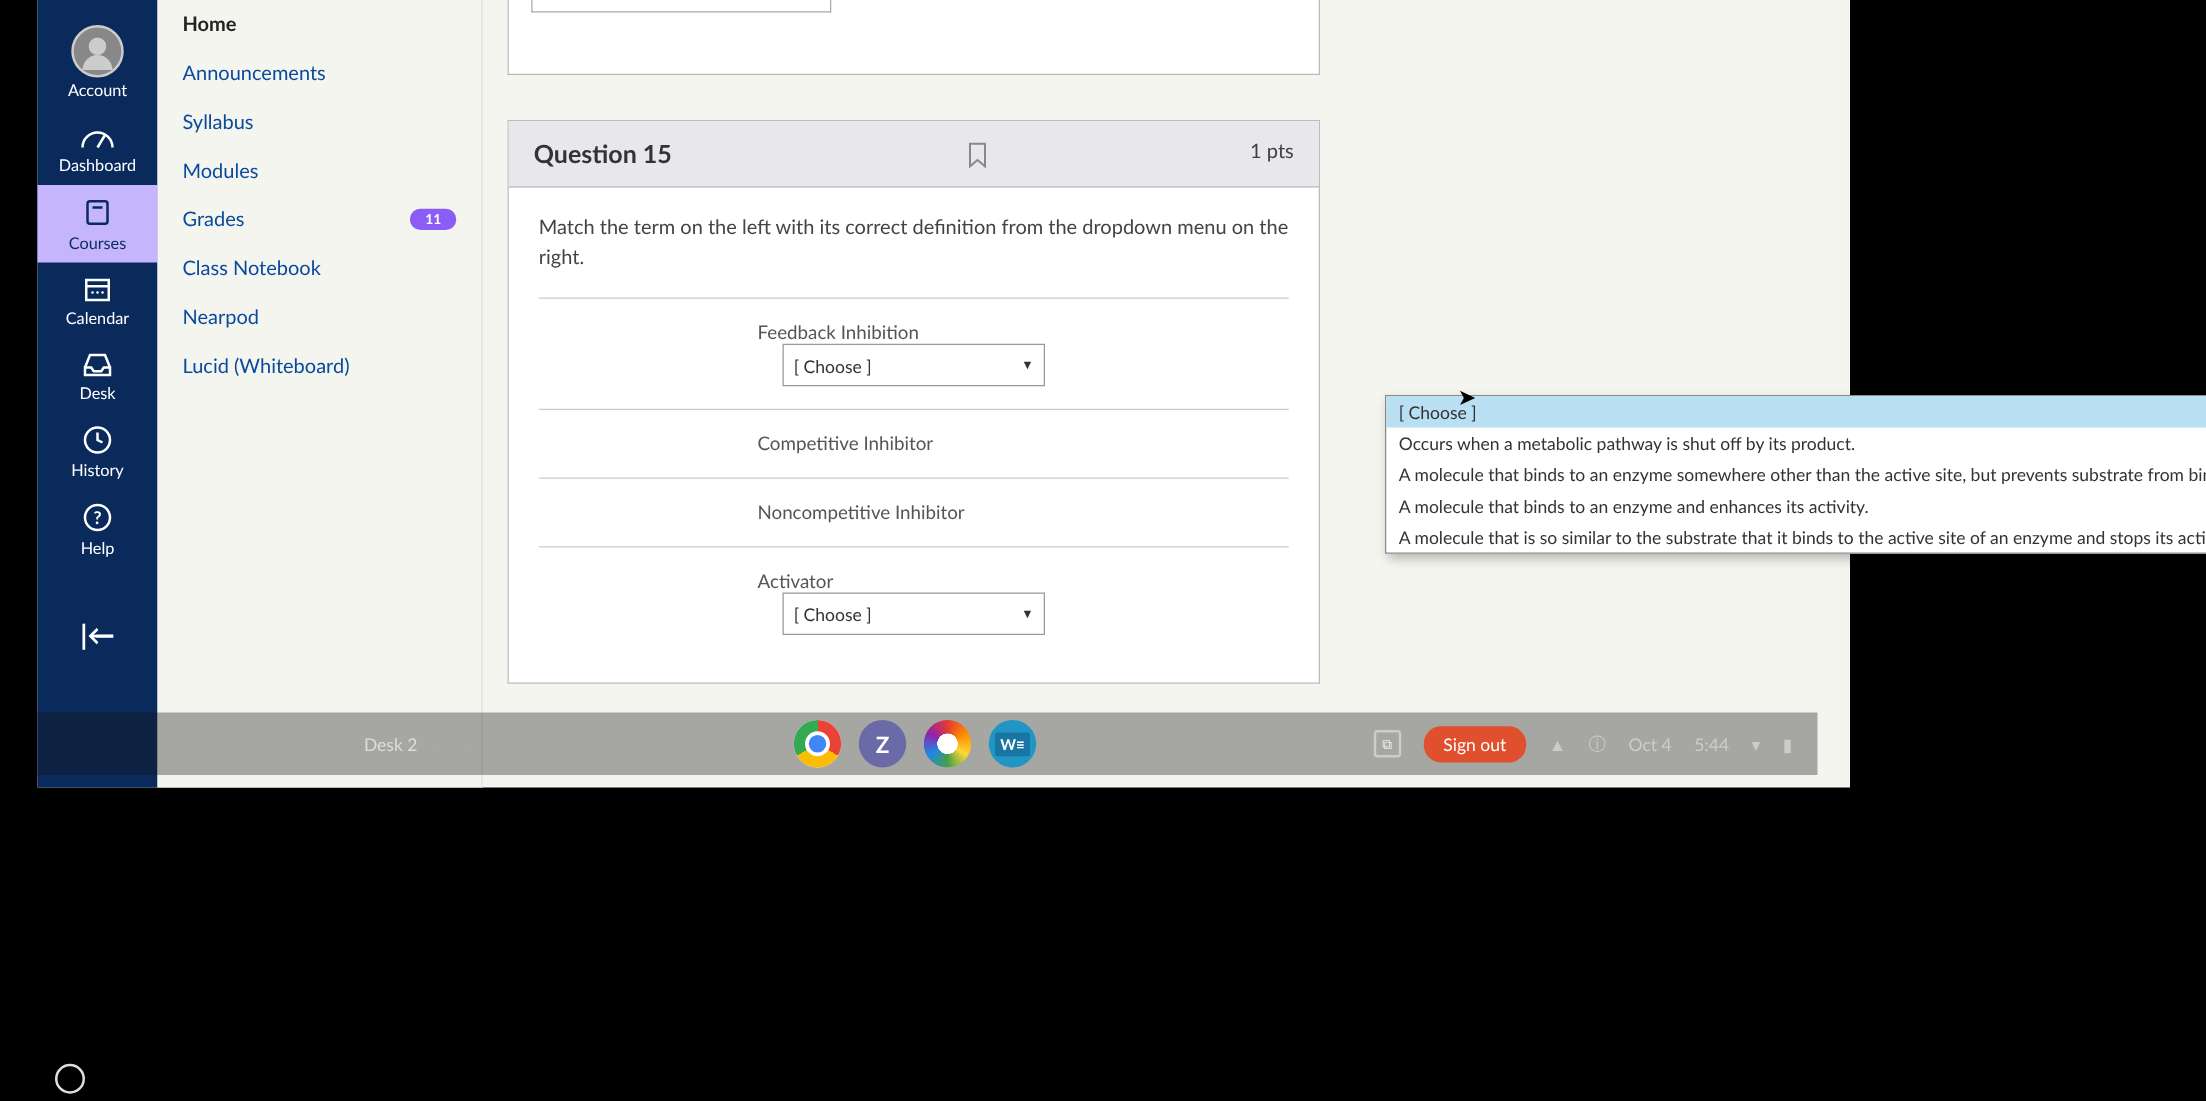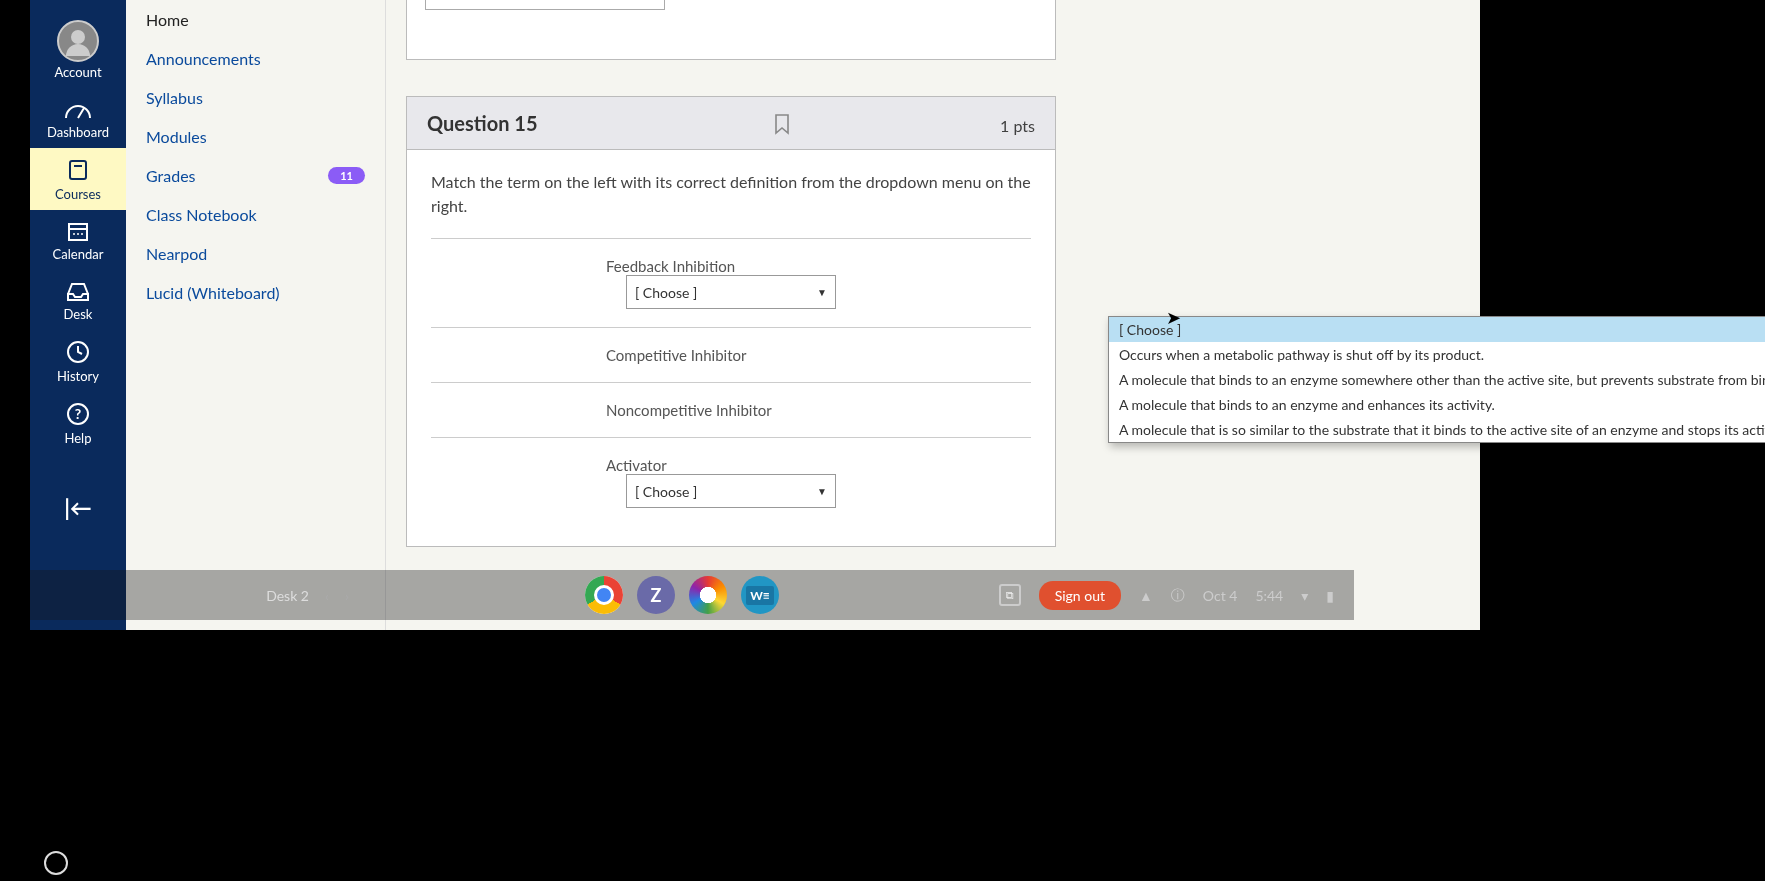--- a/index.html
+++ b/index.html
@@ -30,21 +30,21 @@
 }
 .gnav-item {
   width: 96px;
   padding: 10px 4px 8px 4px;
   text-align: center;
   color: #fff;
   font-size: 13px;
   cursor: pointer;
 }
 .gnav-item.active {
-  background: #fef9c3;
+  background: #c4b5fd;
   color: #0a2a5c;
 }
 .gnav-icon {
   display: block;
   margin: 0 auto 4px auto;
 }
 .gnav-avatar {
   width: 42px; height: 42px;
   border: 2px solid #ccc;
   border-radius: 50%;
@@ -92,21 +92,21 @@
 }
 .cnav-item {
   display: flex;
   justify-content: space-between;
   align-items: center;
   padding: 10px 8px;
   color: #0a4a9c;
   font-size: 16px;
   cursor: pointer;
 }
-.cnav-item.home-link { color: #222; font-weight: 400; }
+.cnav-item.home-link { color: #222; font-weight: 700; }
 .badge {
   background: #8b5cf6;
   color: #fff;
   border-radius: 10px;
   font-size: 11px;
   padding: 2px 12px;
   font-weight: bold;
 }
 .content {
   flex: 1;
@@ -144,21 +144,21 @@
   border: 1px solid #bbb;
   background: #fff;
   width: 650px;
 }
 .q-header {
   background: #e8e8ec;
   border-bottom: 1px solid #bbb;
   padding: 14px 20px;
   display: flex;
   justify-content: space-between;
-  align-items: flex-end;
+  align-items: flex-start;
 }
 .q-title { font-size: 20px; font-weight: 700; color: #333; }
 .q-pts { font-size: 16px; color: #404040; }
 .q-body { padding: 20px 24px; }
 .q-prompt { font-size: 16px; color: #444; line-height: 1.5; margin-bottom: 20px; }
 .match-row {
   display: flex;
   align-items: center;
   padding: 18px 0;
   border-top: 1px solid #ccc;
@@ -205,21 +205,21 @@
   left: 780px;
   top: 306px;
   z-index: 30;
   font-size: 18px;
   color: #000;
 }
 .taskbar {
   position: absolute;
   left: 30px;
   top: 570px;
-  width: 1324px;
+  width: 1424px;
   height: 50px;
   background: rgba(20,20,20,0.35);
   display: flex;
   align-items: center;
   color: #eee;
   font-size: 14px;
   z-index: 5;
 }
 .tb-left { flex: 1; display: flex; align-items: center; justify-content: center; gap: 16px; }
 .tb-center { display: flex; align-items: center; gap: 14px; }

